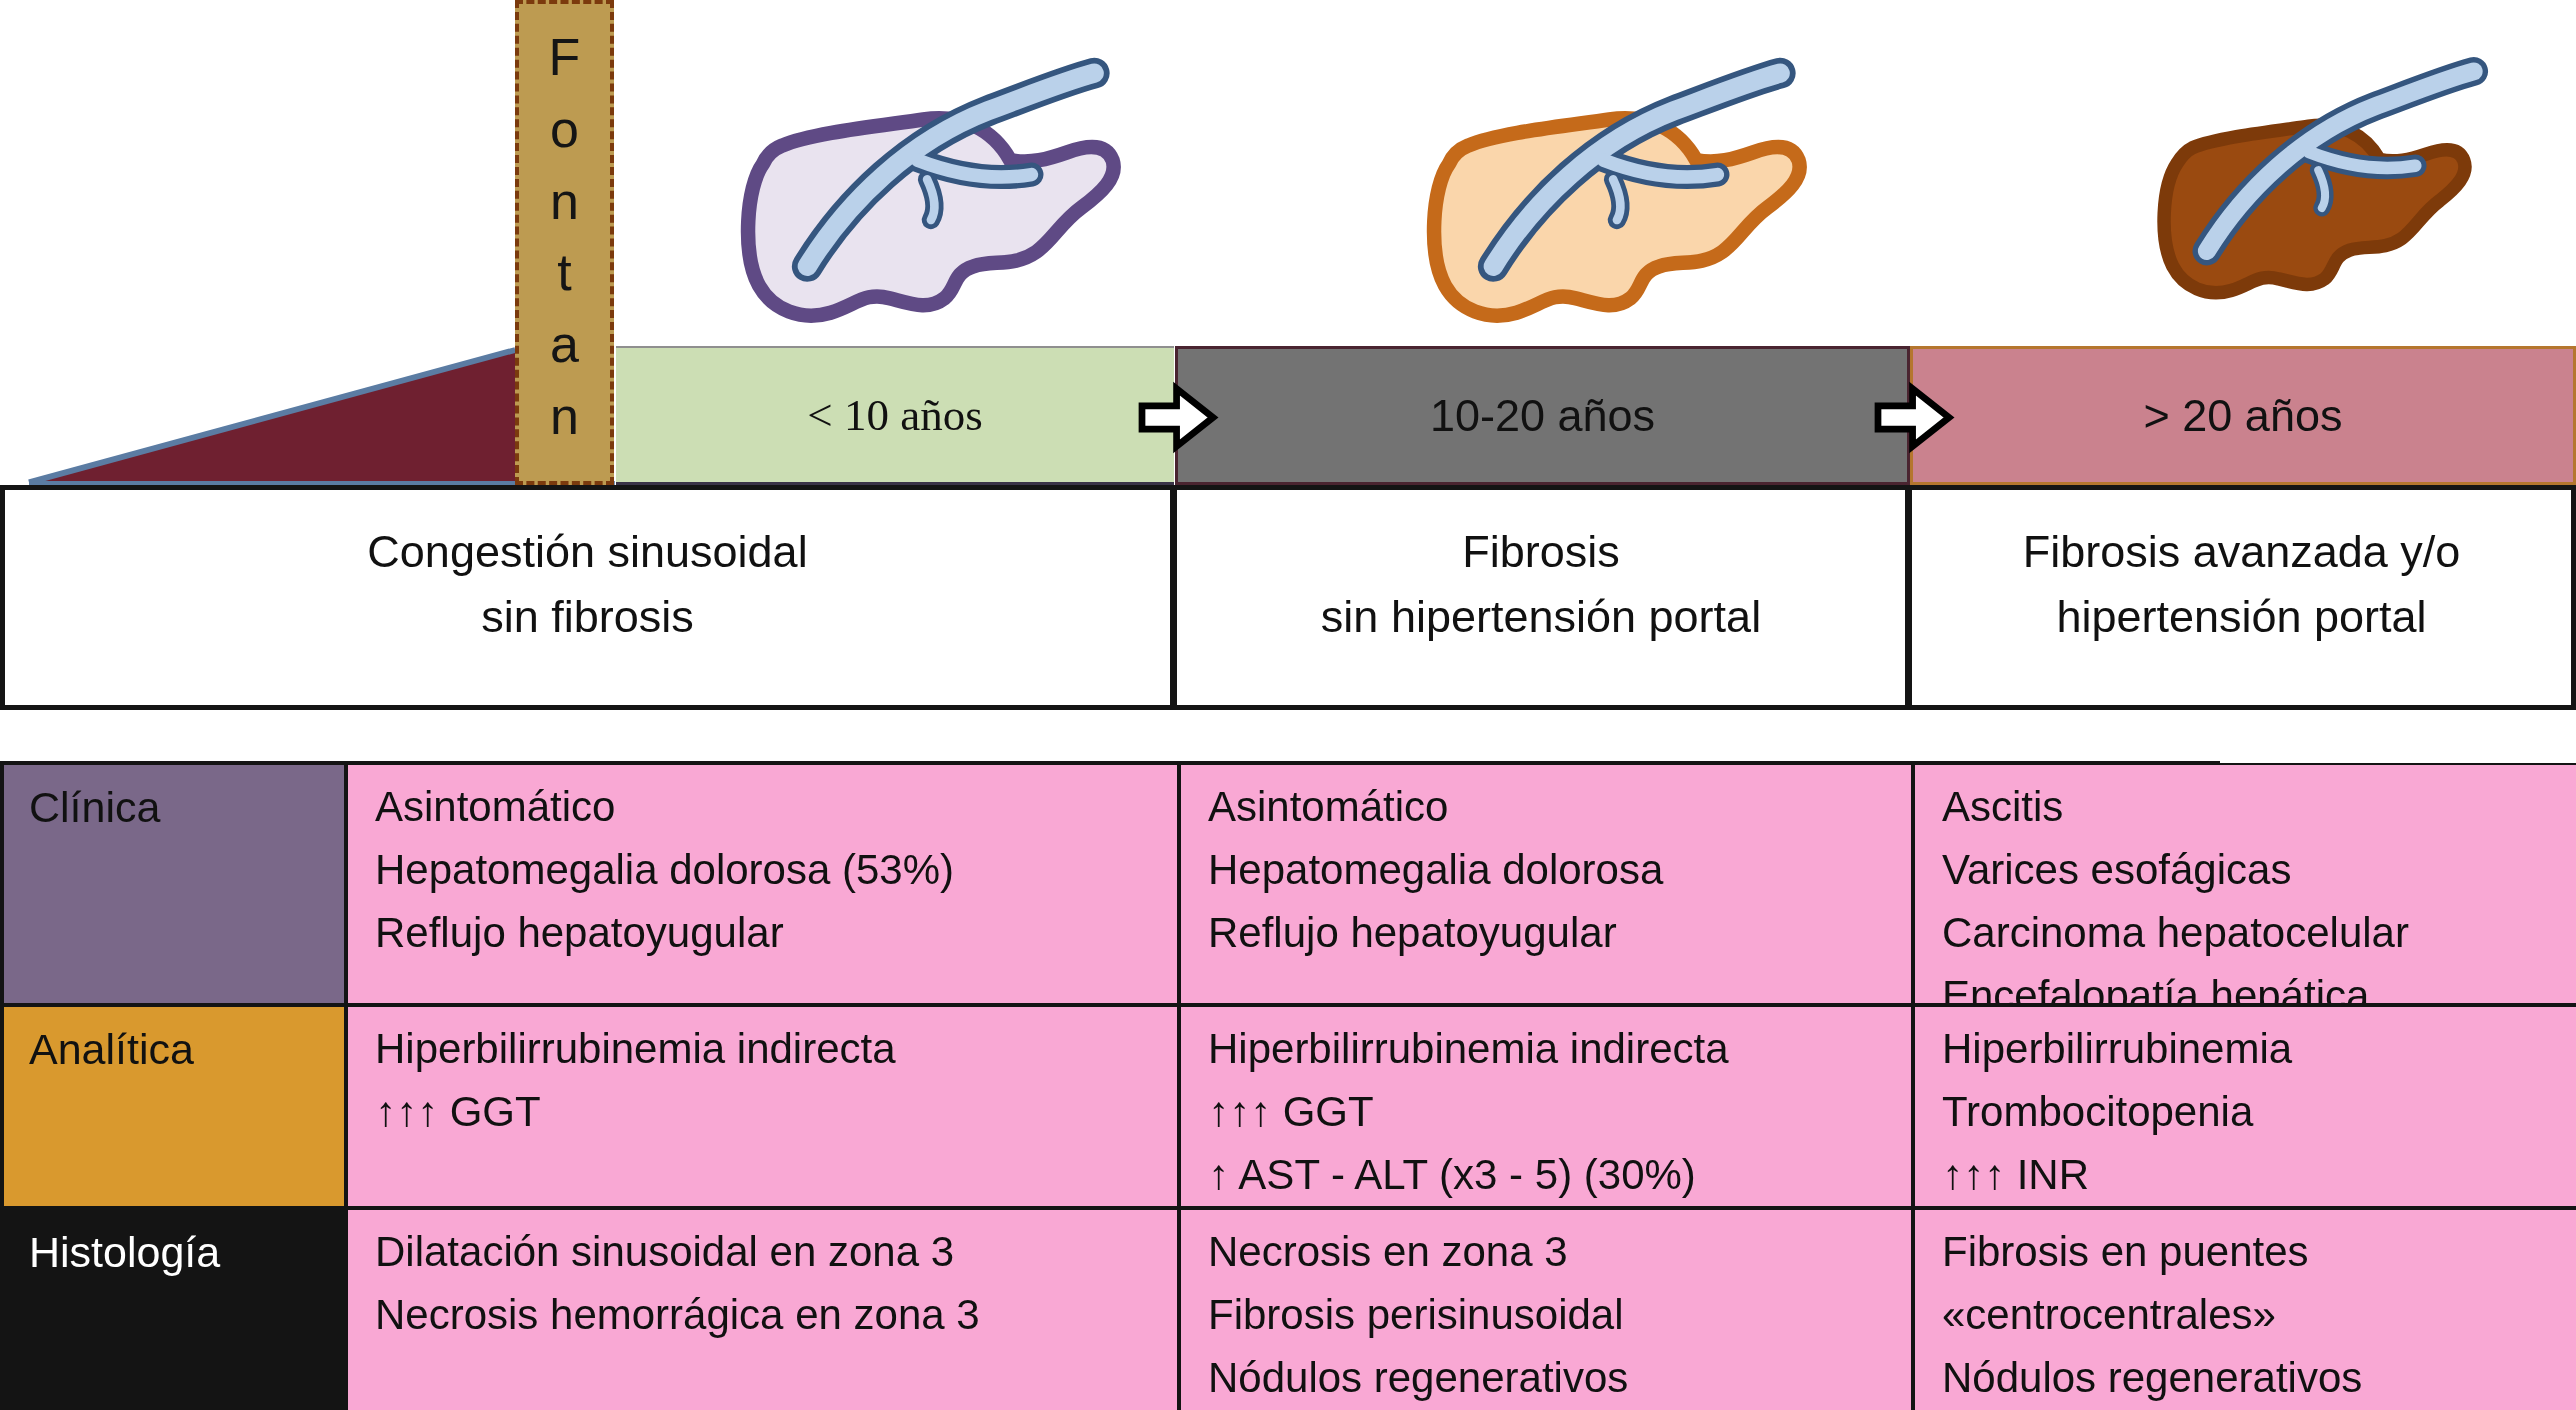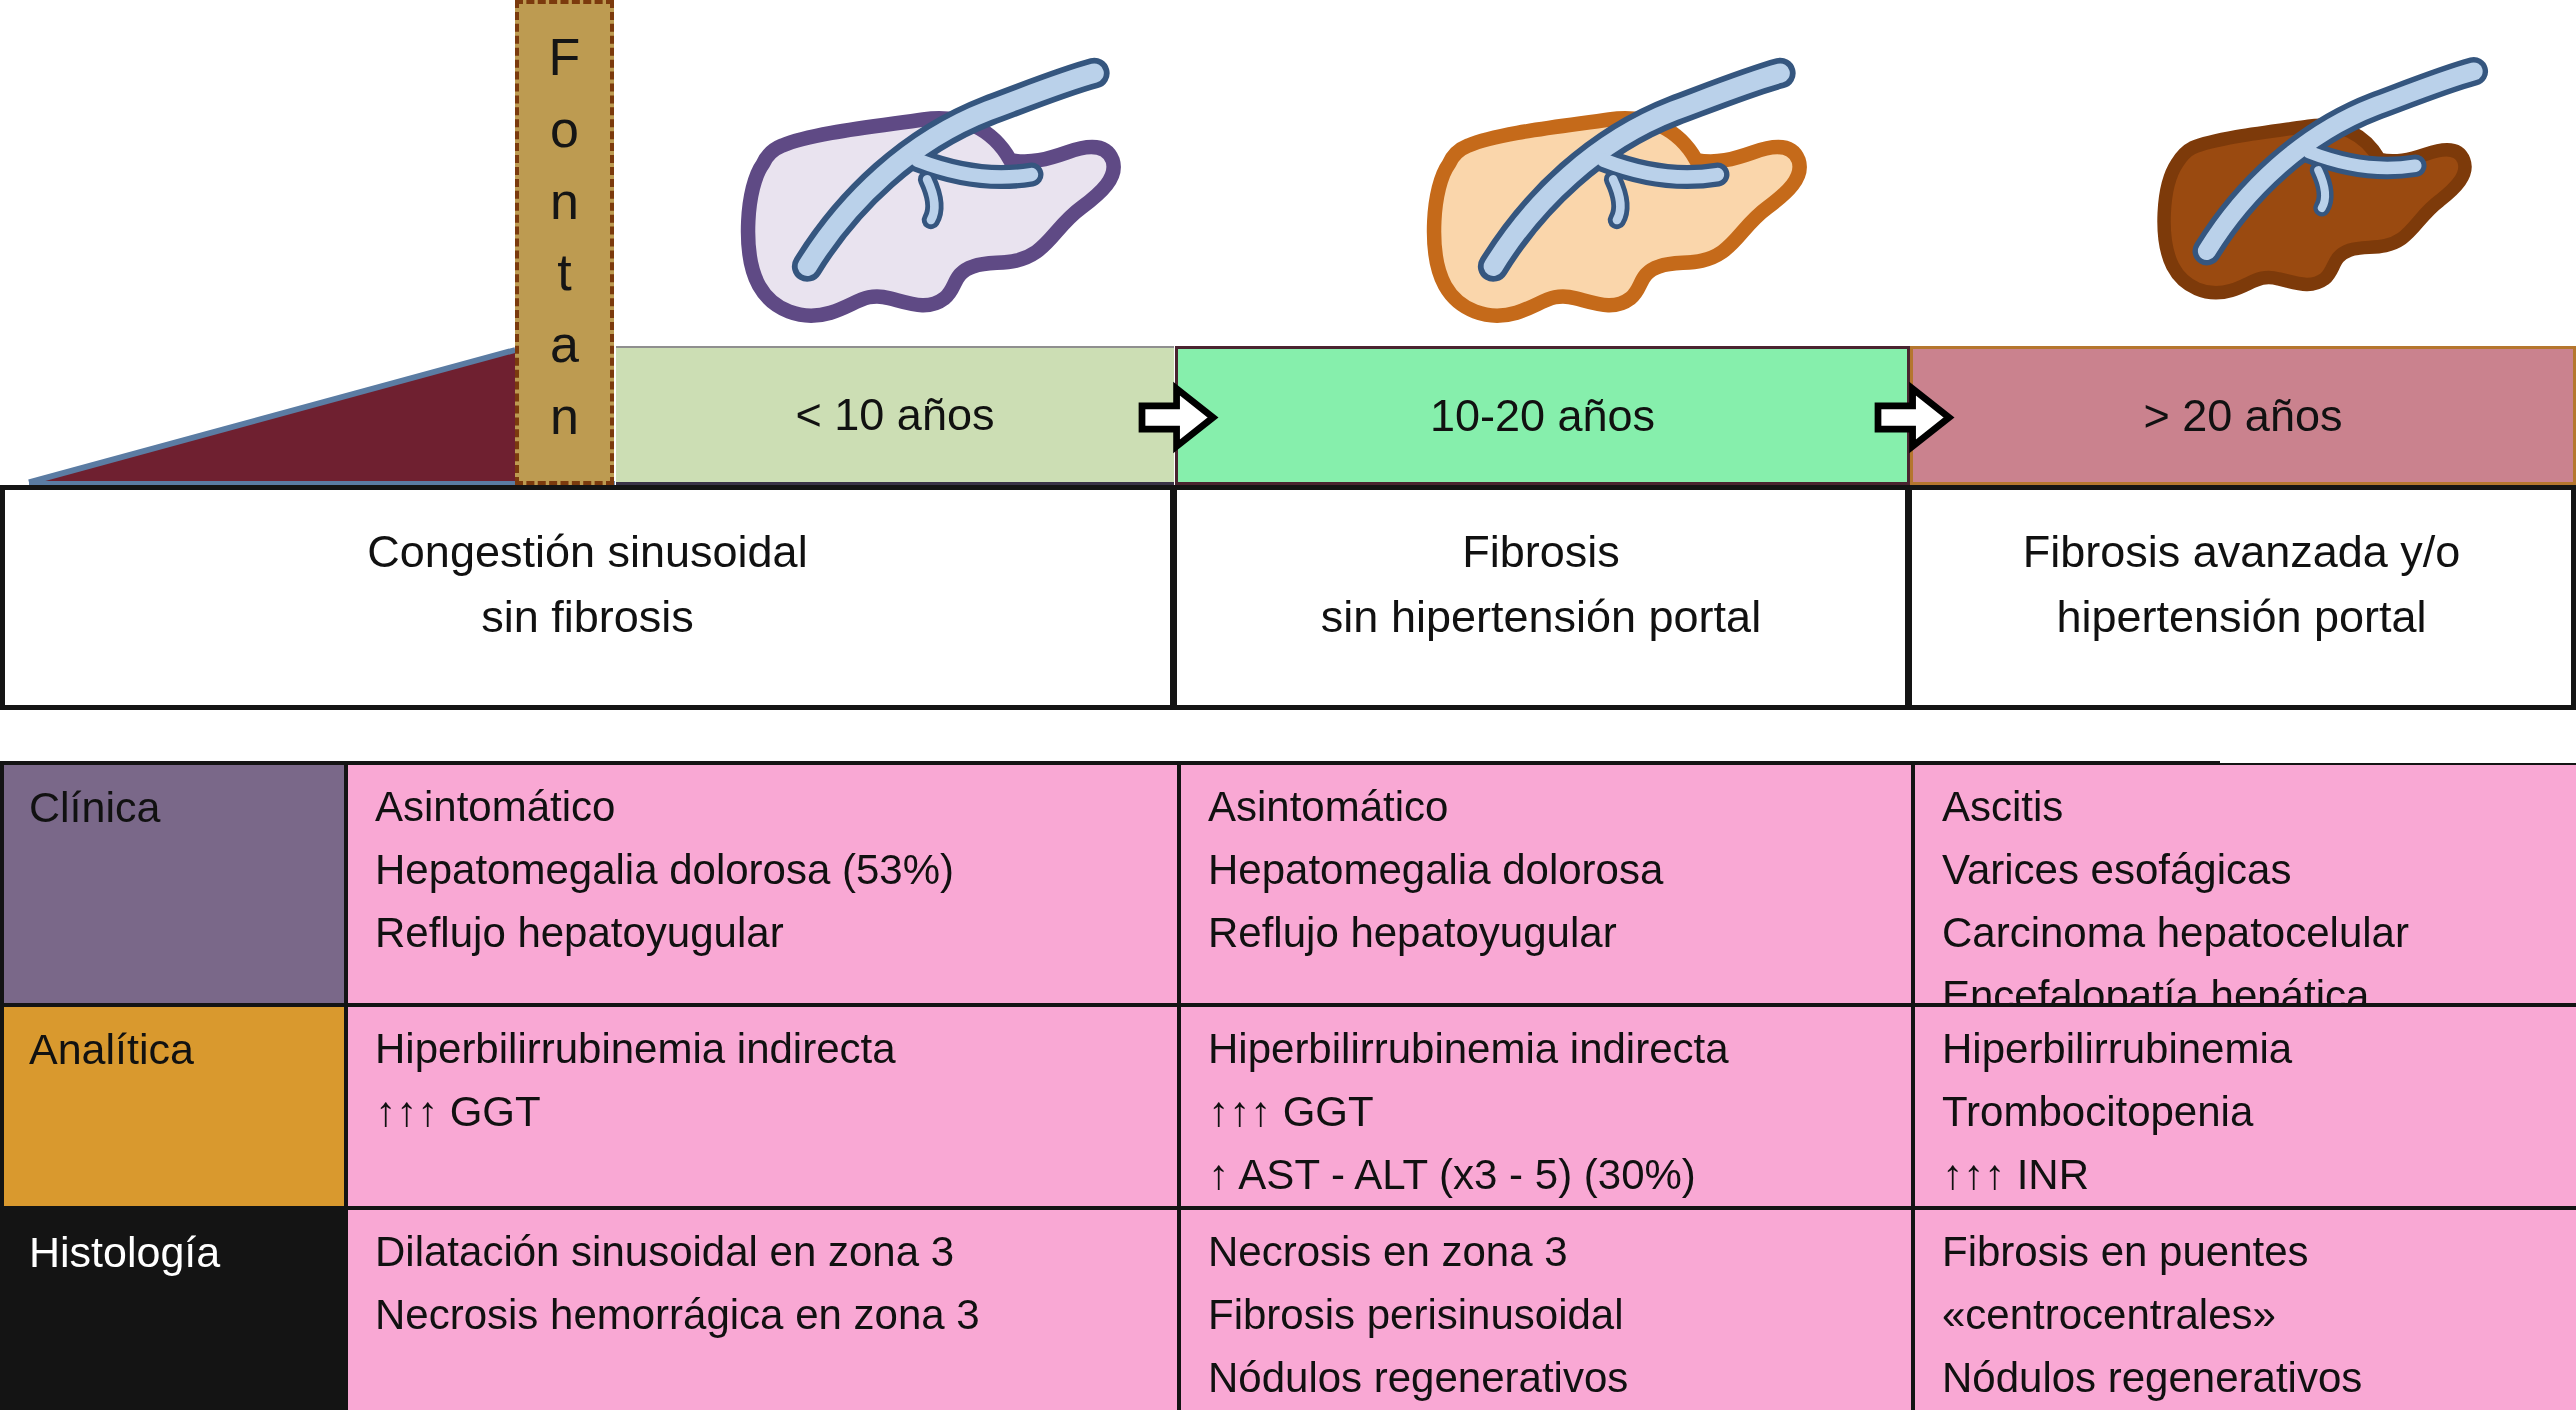--- a/index.html
+++ b/index.html
@@ -14,21 +14,21 @@
     box-sizing:border-box;border:4.8px dashed #7b3a0d;
     display:flex;flex-direction:column;justify-content:space-between;
     align-items:center;padding:27px 0 39px 0;
   }
   .fontan-col span{font-size:52px;line-height:1;color:#151515;}
   .band{
     position:absolute;top:346px;height:139px;box-sizing:border-box;
     display:flex;align-items:center;justify-content:center;
   }
   .band span{font-size:45px;color:#111;}
-  .band-lt10{left:616px;width:558px;border-top:2.9px solid #8f8f8f;border-bottom:3.9px solid #3a3347;}
+  .band-lt10{left:616px;width:558px;border-top:2.9px solid #8f8f8f;border-bottom:3.9px solid #3a3347;font-family:Liberation Serif, serif;}
   .band-1020{left:1175px;width:735px;border:3.9px solid #4a2430;}
   .band-gt20{left:1910px;width:666px;border:3.9px solid #b5762e;}
   .flow-arrow{position:absolute;top:381px;width:81px;height:73px;}
   .liver{position:absolute;width:425px;height:319px;}
   .liver-1{left:703px;top:17.4px;}
   .liver-2{left:1389px;top:17.4px;}
   .liver-3{left:2095px;top:7.7px;transform:scale(0.93);}
   .liver-1 .lobe{fill:#e9e3ef;stroke:#5f4a85;stroke-width:15;}
   .liver-2 .lobe{fill:#fad6ab;stroke:#c56a1a;stroke-width:15;}
   .liver-3 .lobe{fill:#9a4a10;stroke:#7d3a0a;stroke-width:15;}
@@ -107,21 +107,21 @@
     <path class="vessel-dark" stroke-width="25" d="M222,148 C258,162 298,170 340,163"></path>
     <path class="vessel-dark" stroke-width="19" d="M232,168 C240,185 242,200 236,210"></path>
     <path class="vessel-lite" stroke-width="20" d="M108,258 C150,190 215,128 295,97 C335,82 375,66 405,58"></path>
     <path class="vessel-lite" stroke-width="14" d="M222,148 C258,162 298,170 340,163"></path>
     <path class="vessel-lite" stroke-width="9" d="M232,168 C240,185 242,200 236,210"></path>
   </svg>
 
   <div class="band band-lt10" style="background-color: rgb(204, 222, 180);">
     <span>&lt; 10 años</span>
   </div>
-  <div class="band band-1020" style="background-color: #86efac;">
+  <div class="band band-1020" style="background-color: #737373;">
     <span>10-20 años</span>
   </div>
   <div class="band band-gt20" style="background-color: rgb(202, 130, 142);">
     <span>&gt; 20 años</span>
   </div>
 
   <svg class="flow-arrow" style="left:1138px;" viewBox="0 0 84 76">
     <polygon points="4,26 40,26 40,8 78,38 40,68 40,50 4,50" fill="#ffffff" stroke="#000000" stroke-width="7"></polygon>
   </svg>
   <svg class="flow-arrow" style="left:1874px;" viewBox="0 0 84 76">

